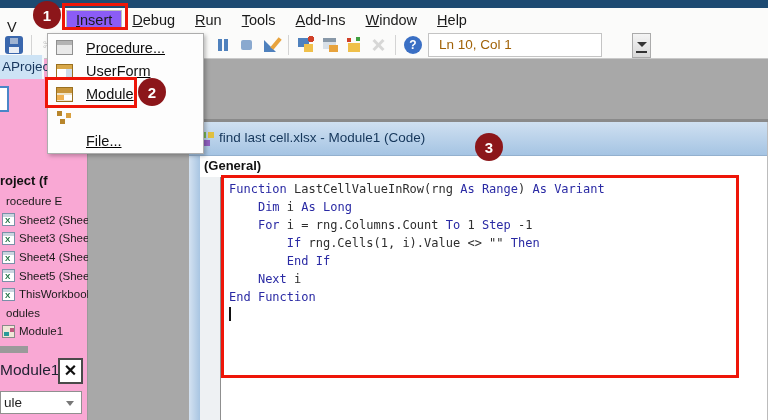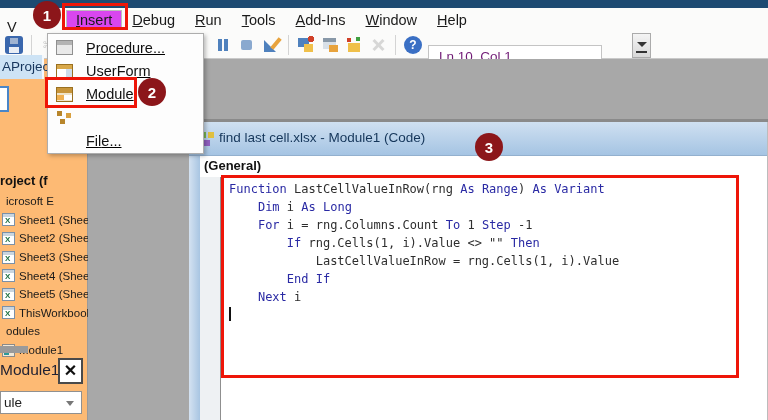--- a/index.html
+++ b/index.html
@@ -5,21 +5,21 @@
   html,body{margin:0;padding:0;}
   body{width:768px;height:420px;position:relative;overflow:hidden;background:#fbfbfa;
        font-family:"Liberation Sans",sans-serif;-webkit-font-smoothing:antialiased;}
   [data-interactable]{box-sizing:border-box;}
 
   
   #titlebar-strip{position:absolute;left:0;top:0;width:768px;height:8px;background:#1d4a72;}
   #menubar{position:absolute;left:0;top:8px;width:768px;height:24px;background:#fbfbfa;
            display:flex;align-items:center;padding-left:66px;box-sizing:border-box;}
   .menu-item{padding:2px 10px;font-size:14.5px;color:#1a1a1a;white-space:nowrap;}
-  .menu-item.active{background:#d946ef;border:1px solid #bdbdbd;padding:1px 9px;}
+  .menu-item.active{background:#8b5cf6;border:1px solid #bdbdbd;padding:1px 9px;}
   #menu-partial{position:absolute;left:7px;top:11px;font-size:14.5px;color:#1a1a1a;text-decoration:underline;}
 
   #toolbar{position:absolute;left:0;top:32px;width:768px;height:27px;background:#fbfbfa;
            border-bottom:1px solid #c9c9c9;box-sizing:border-box;}
   .tb-group{position:absolute;top:3px;display:flex;align-items:center;gap:6px;}
   #tb-left{left:5px;}
   #tb-mid{left:214px;}
   .tb-icon{width:18px;height:18px;position:relative;border-radius:2px;flex:0 0 auto;}
   .tb-sep{width:1px;height:20px;background:#d4d4d4;margin:0 2px;flex:0 0 auto;}
   .disabled{opacity:.5;filter:grayscale(.9);}
@@ -44,34 +44,34 @@
   .object-browser-icon{background:
       radial-gradient(circle at 4px 4px,#d04028 0 2.5px,rgba(0,0,0,0) 2.5px) no-repeat,
       radial-gradient(circle at 13px 3px,#40a040 0 2.5px,rgba(0,0,0,0) 2.5px) no-repeat,
       linear-gradient(#f0c04a,#f0c04a) 3px 7px/12px 9px no-repeat;}
   .toolbox-icon::before,.toolbox-icon::after{content:"";position:absolute;left:8px;top:2px;width:3px;height:14px;background:#b4b4b4;}
   .toolbox-icon::before{transform:rotate(45deg);}.toolbox-icon::after{transform:rotate(-45deg);}
   .help-icon{background:#3a6fc4;border-radius:50%;}
   .help-icon::before{content:"?";position:absolute;inset:0;color:#fff;font-weight:bold;font-size:12px;line-height:18px;text-align:center;}
 
   #ln-col-box{position:absolute;left:428px;top:33px;width:174px;height:24px;background:#fff;
-      border:1px solid #c4c4c4;font-size:13.5px;color:#701a75;line-height:22px;padding-left:10px;box-sizing:border-box;margin-top:12px;}
+      border:1px solid #c4c4c4;font-size:13.5px;color:#a16207;line-height:22px;padding-left:10px;box-sizing:border-box;}
   #tb-overflow{position:absolute;left:632px;top:33px;width:19px;height:25px;background:linear-gradient(#f4f4f4,#d8d8d8);
       border:1px solid #ababab;box-sizing:border-box;}
   #tb-overflow::before{content:"";position:absolute;left:4px;top:8px;width:0;height:0;
       border-top:5px solid #333;border-left:5px solid transparent;border-right:5px solid transparent;}
   #tb-overflow::after{content:"";position:absolute;left:3px;bottom:4px;width:11px;height:2px;background:#333;}
 
   
   #mdi-top{position:absolute;left:88px;top:59px;width:680px;height:63px;background:#a8a8a8;
       border-bottom:3px solid #8a8a8a;box-sizing:border-box;}
   #mdi-left{position:absolute;left:88px;top:122px;width:101px;height:298px;background:#a8a8a8;}
 
   
-  #project-panel{position:absolute;left:0;top:59px;width:88px;height:361px;background:#fdba74;
+  #project-panel{position:absolute;left:0;top:59px;width:88px;height:361px;background:#f9a8d4;
       border-right:1px solid #9a9a9a;box-sizing:border-box;}
   #vba-project-combo{position:absolute;left:0;top:55px;width:44px;height:24px;background:#cde3f5;
       border-right:2px solid #f4f8fc;font-size:13.5px;color:#17365d;line-height:24px;padding-left:2px;box-sizing:border-box;z-index:5;}
   #panel-small-box{position:absolute;left:0;top:86px;width:9px;height:26px;background:#fff;
       border:2px solid #4a86c8;border-left:none;z-index:5;}
   #project-title{position:absolute;left:0;top:114px;font-size:13px;font-weight:bold;color:#111;white-space:nowrap;}
   #project-tree{position:absolute;left:0;top:133px;width:88px;display:flex;flex-direction:column;}
   .tree-row{height:18.6px;display:flex;align-items:center;gap:4px;padding-left:2px;font-size:11.5px;color:#1a1a1a;white-space:nowrap;overflow:hidden;}
   .t-ico{width:13px;height:13px;flex:0 0 13px;position:relative;box-sizing:border-box;}
   .sheet-icon,.workbook-icon{border:1px solid #7a90a8;background:linear-gradient(#c9d5df,#c9d5df) 0 0/100% 3px no-repeat,#fff;}
@@ -183,25 +183,21 @@
 <div id="mdi-top" data-interactable="false"></div>
 <div id="mdi-left" data-interactable="false"></div>
 
 <div id="vba-project-combo" data-interactable="true">AProject</div>
 <div id="panel-small-box" data-interactable="false"></div>
 <div id="project-panel" data-interactable="false">
   <div id="project-title" data-interactable="false">roject (f</div>
   <div id="project-tree" data-interactable="false">
       <div class="tree-row" data-interactable="true">
         <span class="t-ico no-icon" data-interactable="false"></span>
-        <span data-interactable="false">icrosoft E</span>
-      </div>
-      <div class="tree-row" data-interactable="true">
-        <span class="t-ico sheet-icon" data-interactable="false"></span>
-        <span data-interactable="false">Sheet1 (Shee</span>
+        <span data-interactable="false">rocedure E</span>
       </div>
       <div class="tree-row" data-interactable="true">
         <span class="t-ico sheet-icon" data-interactable="false"></span>
         <span data-interactable="false">Sheet2 (Shee</span>
       </div>
       <div class="tree-row" data-interactable="true">
         <span class="t-ico sheet-icon" data-interactable="false"></span>
         <span data-interactable="false">Sheet3 (Shee</span>
       </div>
       <div class="tree-row" data-interactable="true">
@@ -243,23 +239,23 @@
   <div id="cw-general-row" data-interactable="true">
     <div id="cw-general-text" data-interactable="false">(General)</div>
   </div>
   <div id="cw-code-area" data-interactable="true">
     <div id="cw-margin-bar" data-interactable="false"></div>
     <div id="code-lines" data-interactable="false">
         <div class="code-line" data-interactable="false"><span class="kw">Function</span> LastCellValueInRow(rng <span class="kw">As</span> <span class="kw">Range</span>) <span class="kw">As</span> <span class="kw">Variant</span></div>
         <div class="code-line" data-interactable="false">    <span class="kw">Dim</span> i <span class="kw">As</span> <span class="kw">Long</span></div>
         <div class="code-line" data-interactable="false">    <span class="kw">For</span> i = rng.Columns.Count <span class="kw">To</span> 1 <span class="kw">Step</span> -1</div>
         <div class="code-line" data-interactable="false">        <span class="kw">If</span> rng.Cells(1, i).Value &lt;&gt; "" <span class="kw">Then</span></div>
-        <div class="code-line" data-interactable="false">            LastCellValueInRow = rng.Cells(1, i).Value</div>
         <div class="code-line" data-interactable="false">        <span class="kw">End</span> <span class="kw">If</span></div>
         <div class="code-line" data-interactable="false">    <span class="kw">Next</span> i</div>
+        <div class="code-line" data-interactable="false"><span class="kw">End</span> <span class="kw">Function</span></div>
         <div class="code-line" data-interactable="false"><span class="caret" data-interactable="false"></span></div>
       </div>
   </div>
 </div>
 
 <div id="insert-menu" data-interactable="false">
     <div class="dd-item" data-interactable="true">
       <span class="mi procedure-icon" data-interactable="false"></span>
       <span data-interactable="false"><u>P</u>rocedure...</span>
     </div>

